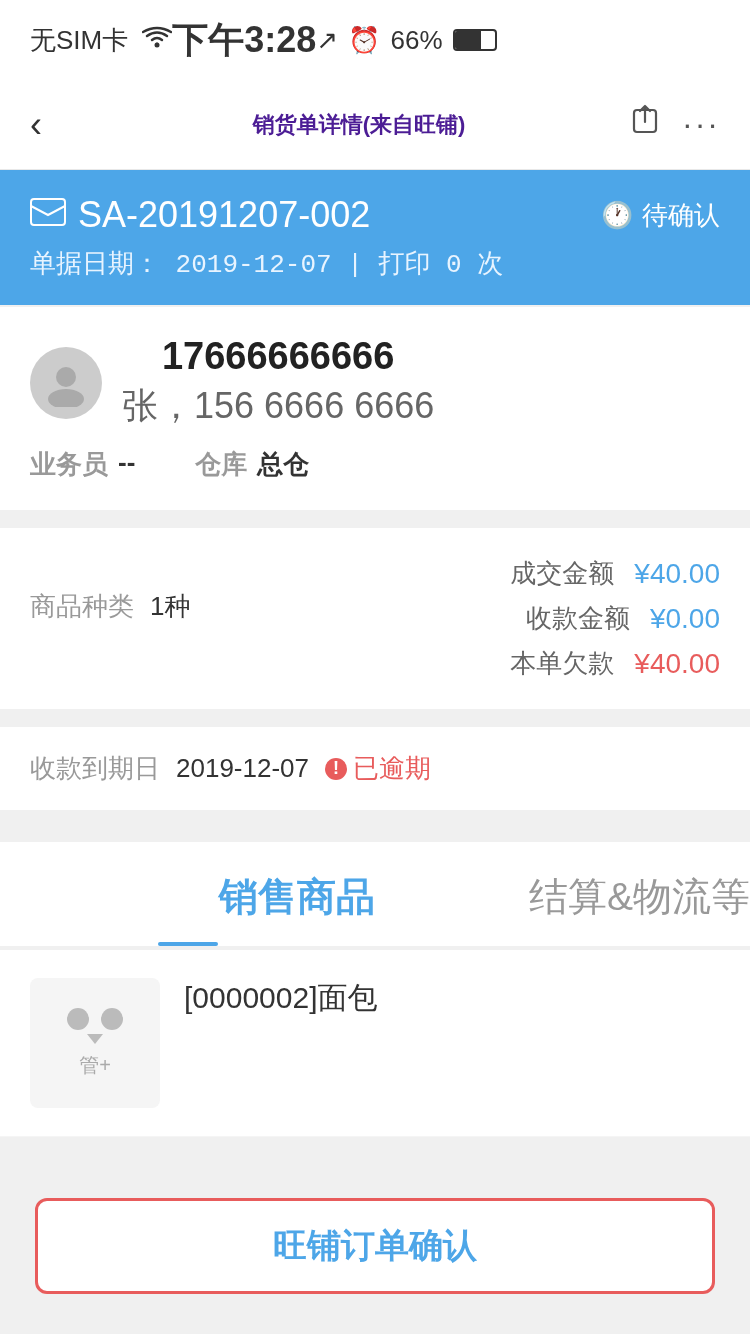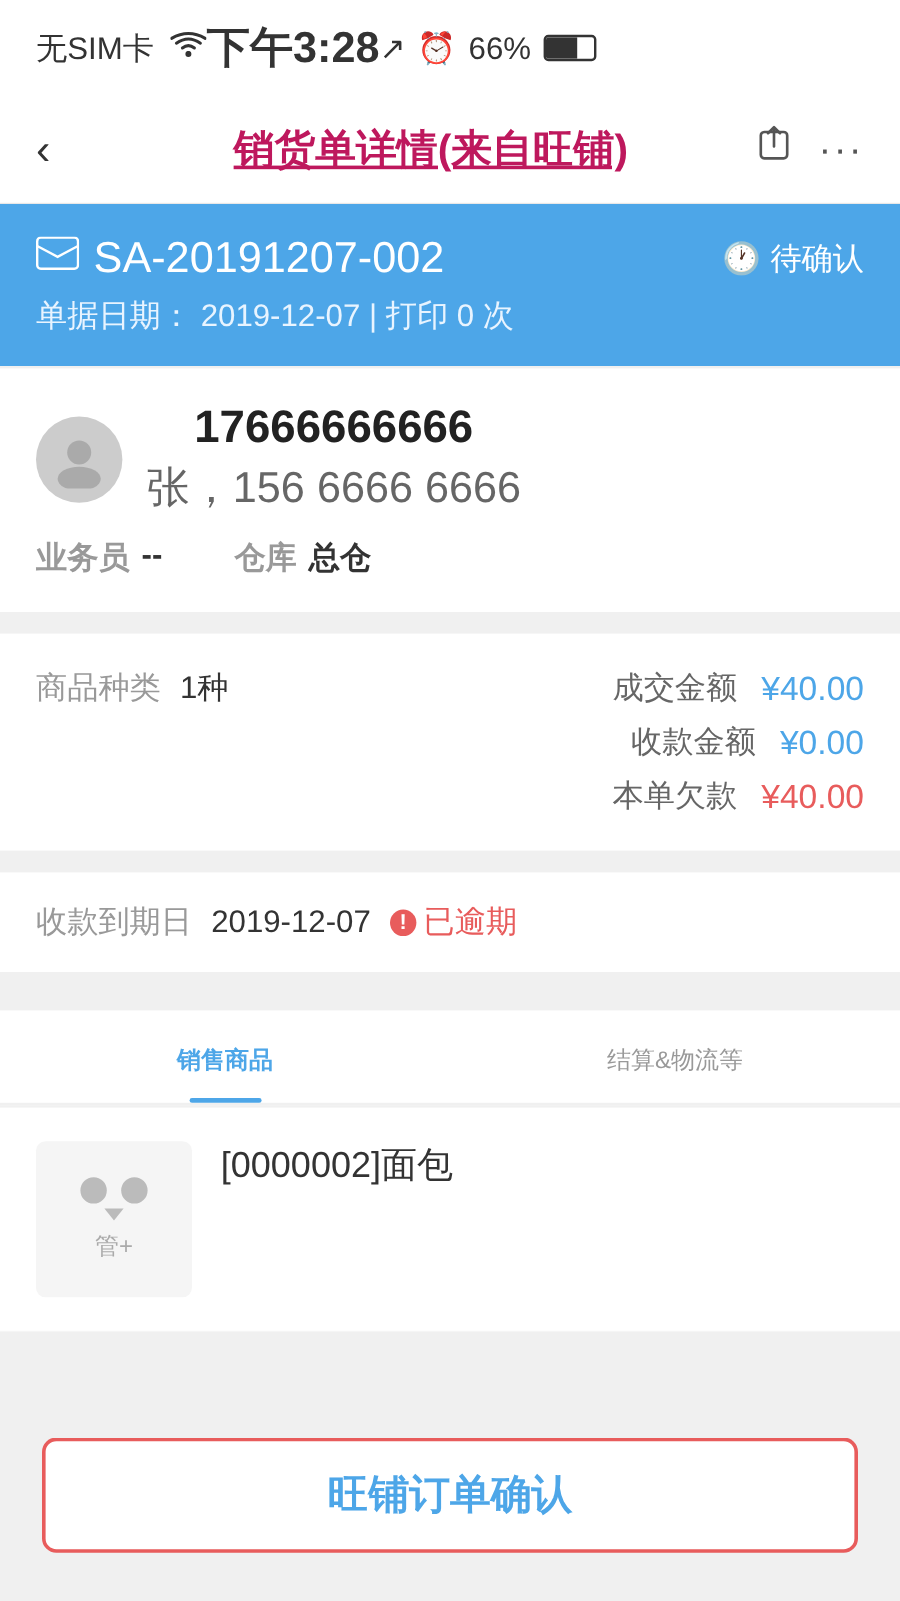--- a/index.html
+++ b/index.html
@@ -83,24 +83,23 @@
       padding: 0 30px;
       border-bottom: 1px solid #e8e8e8;
     }
     .nav-back {
       font-size: 36px;
       color: #333;
       cursor: pointer;
       width: 60px;
     }
     .nav-title {
-      font-size: 34px;
+      font-size: 22px;
       font-weight: 600;
-      color: #be185d;
-      text-decoration: underline;
+      color: #4c1d95;
     }
     .nav-actions {
       display: flex;
       align-items: center;
       gap: 20px;
     }
     .nav-action-icon {
       font-size: 30px;
       color: #555;
       cursor: pointer;
@@ -132,20 +131,21 @@
     .order-status {
       display: flex;
       align-items: center;
       gap: 8px;
       color: #fff;
       font-size: 26px;
     }
     .order-date-line {
       font-size: 26px;
       color: #e8f4ff;
+      font-family: Liberation Mono, monospace;
     }
 
     
     .customer-card {
       background: #fff;
       padding: 28px 30px;
       margin-top: 2px;
       text-align: center;
     }
     .customer-top {
@@ -199,20 +199,21 @@
       padding: 28px 30px;
       margin-top: 2px;
       display: flex;
       align-items: flex-start;
     }
     .amounts-left {
       flex: 1;
       display: flex;
       flex-direction: column;
       justify-content: flex-end;
+      margin-top: 33px;
     }
     .product-types {
       display: flex;
       align-items: center;
       gap: 16px;
       font-size: 26px;
       color: #666;
     }
     .product-types-value {
       color: #333;
@@ -268,23 +269,23 @@
 
     
     .tabs-container {
       background: #fff;
       margin-top: 16px;
       display: flex;
       border-bottom: 2px solid #f0f0f0;
     }
     .tab {
       flex: 1;
-      text-align: center;
+      text-align: right;
       padding: 28px 0 22px;
-      font-size: 20px;
+      font-size: 39px;
       color: #999;
       cursor: pointer;
       position: relative;
     }
     .tab.active {
       color: #4da6e8;
       font-weight: 600;
     }
     .tab.active::after {
       content: '';

